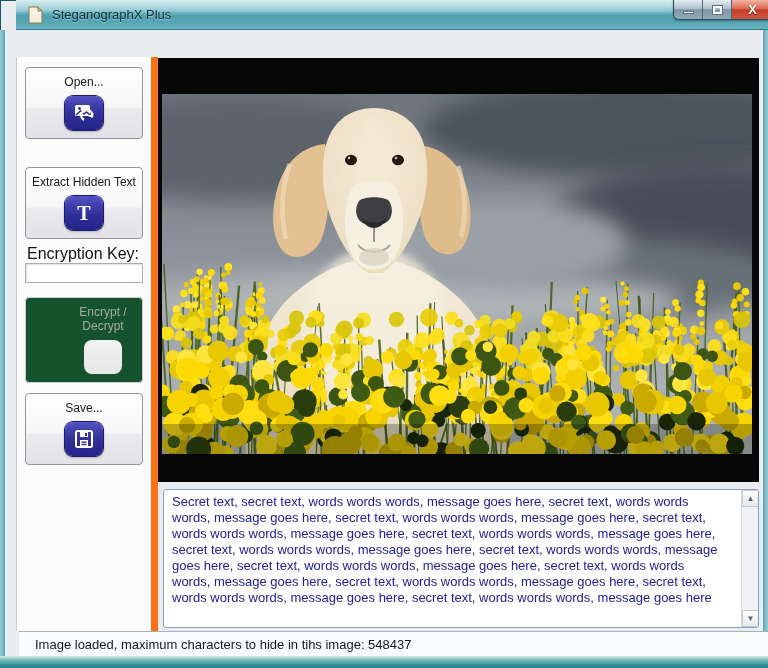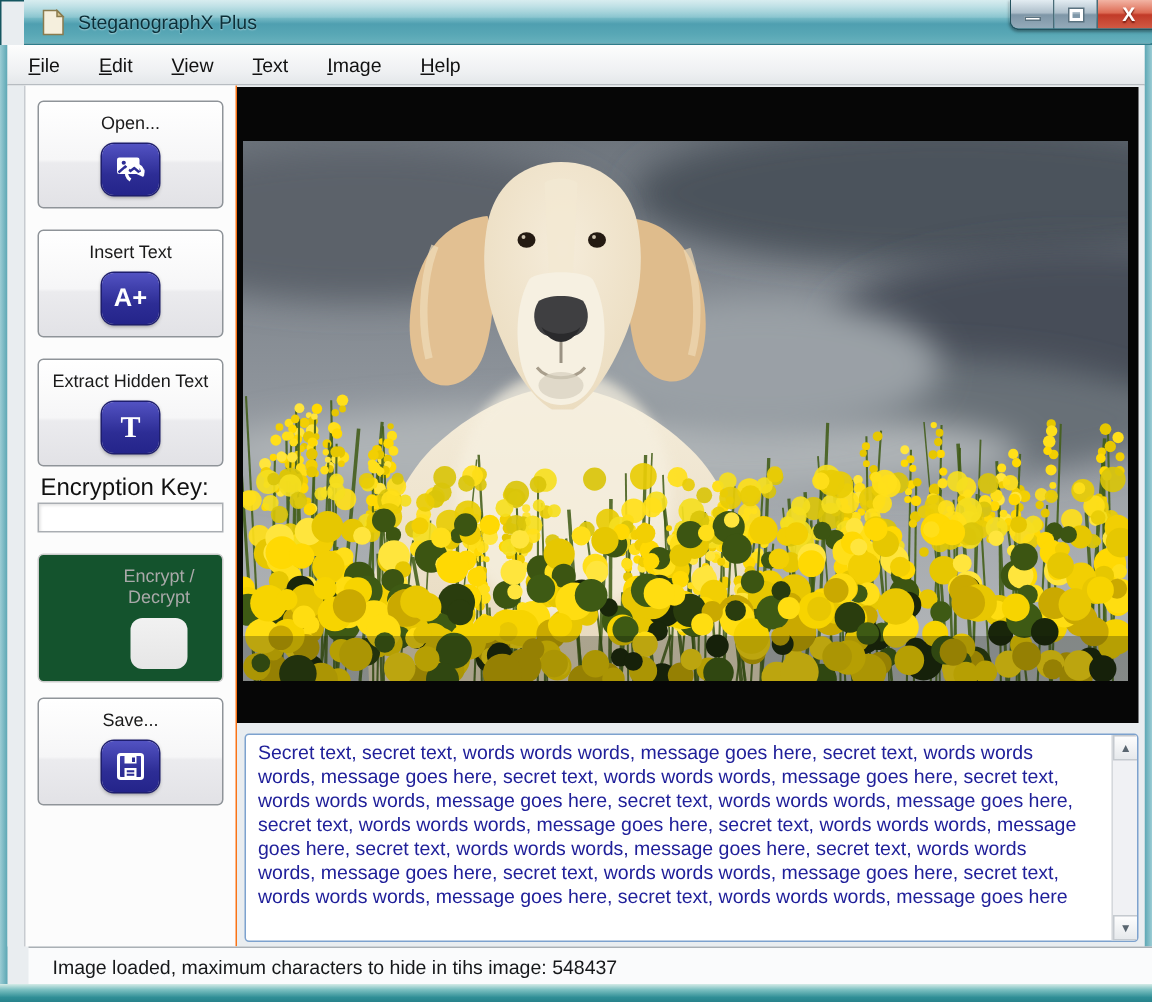--- a/index.html
+++ b/index.html
@@ -39,21 +39,21 @@
     background:linear-gradient(180deg,#fdfdfd,#eef0f2 70%,#e4e7ea);
     border-bottom:1px solid #b7bcc1; display:flex; align-items:center; padding-left:14px; gap:26px; }
   .menu-item { font-size:13px; color:#111; cursor:default; }
   .menu-item u { text-decoration:underline; }
 
   
   .client { position:absolute; left:5px; top:57px; width:758px; height:574px; background:#e9edf0; }
 
   
   .sidebar { position:absolute; left:11px; top:0; width:142px; height:574px; background:#fcfcfc;
-    border-left:1px solid #c7cbd0; border-right:1px solid #f97316; padding:10px 8px 0 8px; }
+    border-left:1px solid #c7cbd0; border-right:7px solid #f97316; padding:10px 8px 0 8px; }
   .side-btn { width:100%; border:1px solid #8f9499; border-radius:4px;
     background:linear-gradient(180deg,#ffffff,#f6f6f7 55%,#ebebee 58%,#e2e2e6);
     box-shadow:inset 0 1px 0 #fff; text-align:center; padding:7px 2px 8px 2px; cursor:pointer; }
   .side-btn .lbl { font-size:12px; color:#1a1a1a; display:block; }
   .icon-tile { width:38px; height:34px; margin:7px auto 0 auto; border-radius:8px;
     background:linear-gradient(180deg,#5252c2,#2d2d95 60%,#24248a);
     box-shadow:0 0 0 1px #1e1e6e, 0 1px 3px rgba(0,0,0,.45);
     display:flex; align-items:center; justify-content:center; color:#fff; }
   .gap14 { height:14px; } .gap10 { height:10px; }
   .enc-label { font-size:16px; color:#111; margin:6px 0 0 2px; display:block; }
@@ -108,53 +108,39 @@
       <div class="win-btn close">
           <span class="glyph-close">X</span>
         </div>
     </div>
   </div>
 
   <div class="frame-left"></div>
   <div class="frame-right"></div>
   <div class="frame-bottom"></div>
 
-  <div class="menubar">
-    <span class="menu-item"><u>F</u>ile</span>
-    <span class="menu-item"><u>E</u>dit</span>
-    <span class="menu-item"><u>V</u>iew</span>
-    <span class="menu-item"><u>T</u>ext</span>
-    <span class="menu-item"><u>I</u>mage</span>
-    <span class="menu-item"><u>H</u>elp</span>
-  </div>
 
   <div class="client">
 
     <div class="sidebar">
 
       <div class="side-btn">
         <span class="lbl">Open...</span>
         <div class="icon-tile">
           <svg width="24" height="22" viewBox="0 0 24 22">
             <rect x="3" y="3" width="15" height="11" rx="1.5" fill="#fff"></rect>
             <circle cx="7.5" cy="6.5" r="1.4" fill="#2d2d95"></circle>
             <path d="M4 13 l4.5 -4 l3.5 3 l2.5 -2 l3.5 3" stroke="#2d2d95" stroke-width="1.6" fill="none"></path>
             <path d="M12 18 a5.5 5.5 0 1 1 8 -3" stroke="#fff" stroke-width="2.2" fill="none"></path>
             <path d="M21.5 11 l-1 5 l-4.5 -2 z" fill="#fff"></path>
           </svg>
         </div>
       </div>
       <div class="gap14"></div>
 
-      <div class="side-btn">
-        <span class="lbl">Insert Text</span>
-        <div class="icon-tile">
-            <span class="ico-A">A+</span>
-          </div>
-      </div>
       <div class="gap14"></div>
 
       <div class="side-btn">
         <span class="lbl">Extract Hidden Text</span>
         <div class="icon-tile">
             <span class="ico-T">T</span>
           </div>
       </div>
 
       <label class="enc-label">Encryption Key:</label>

